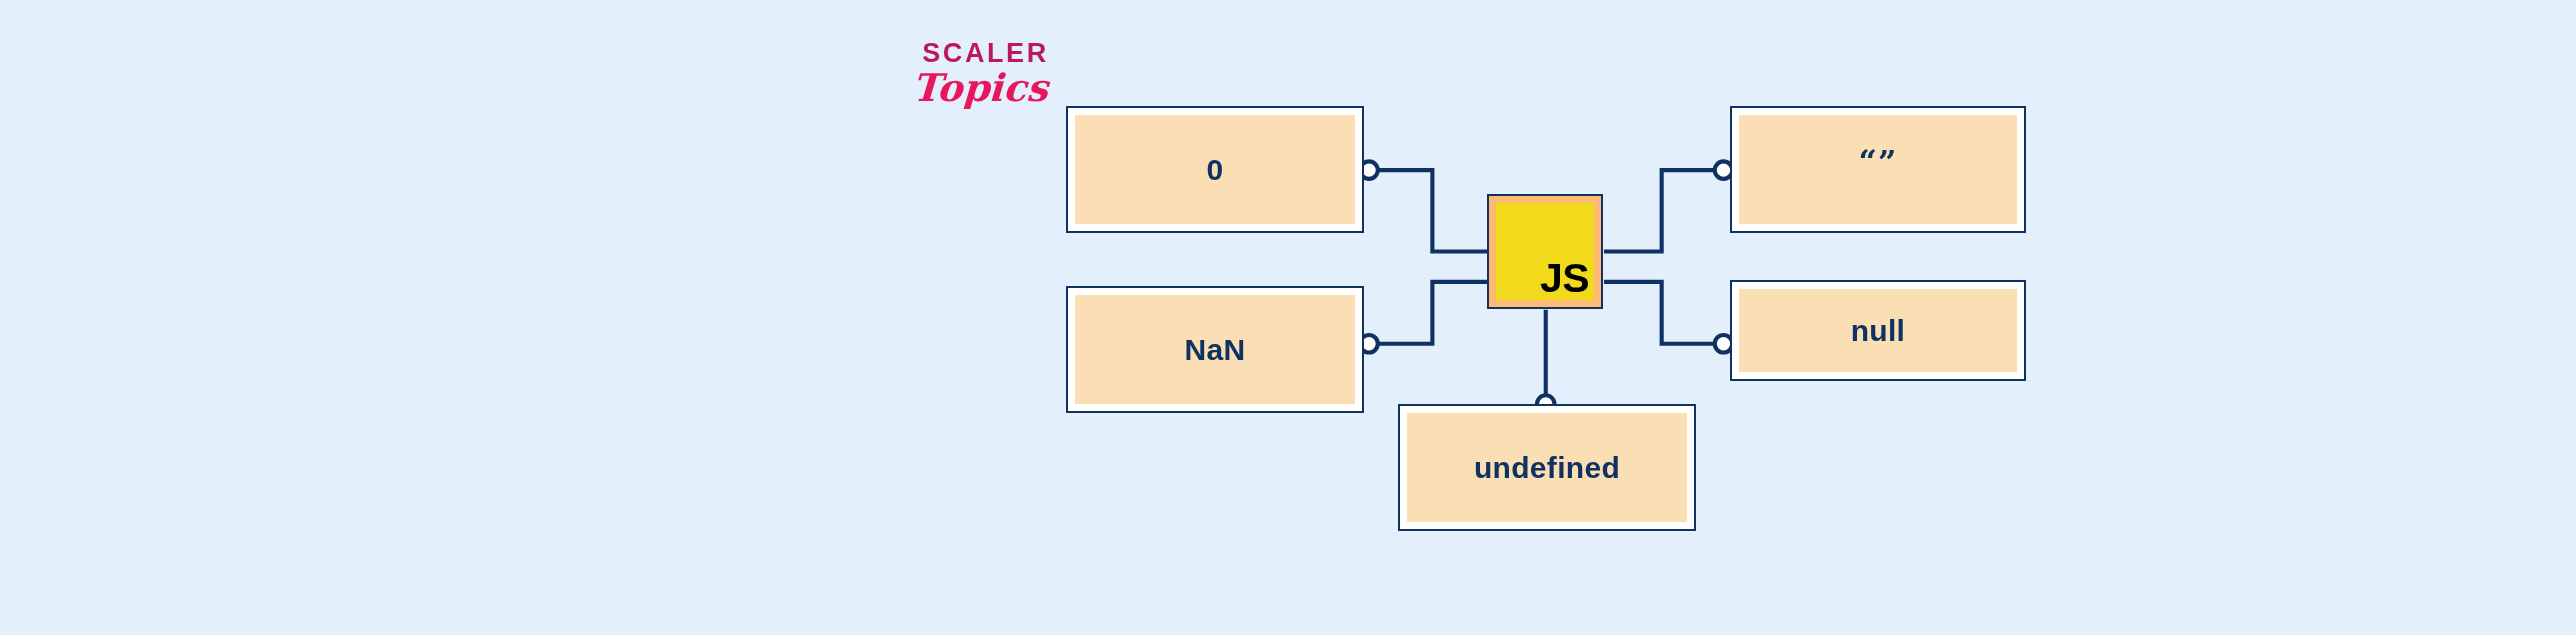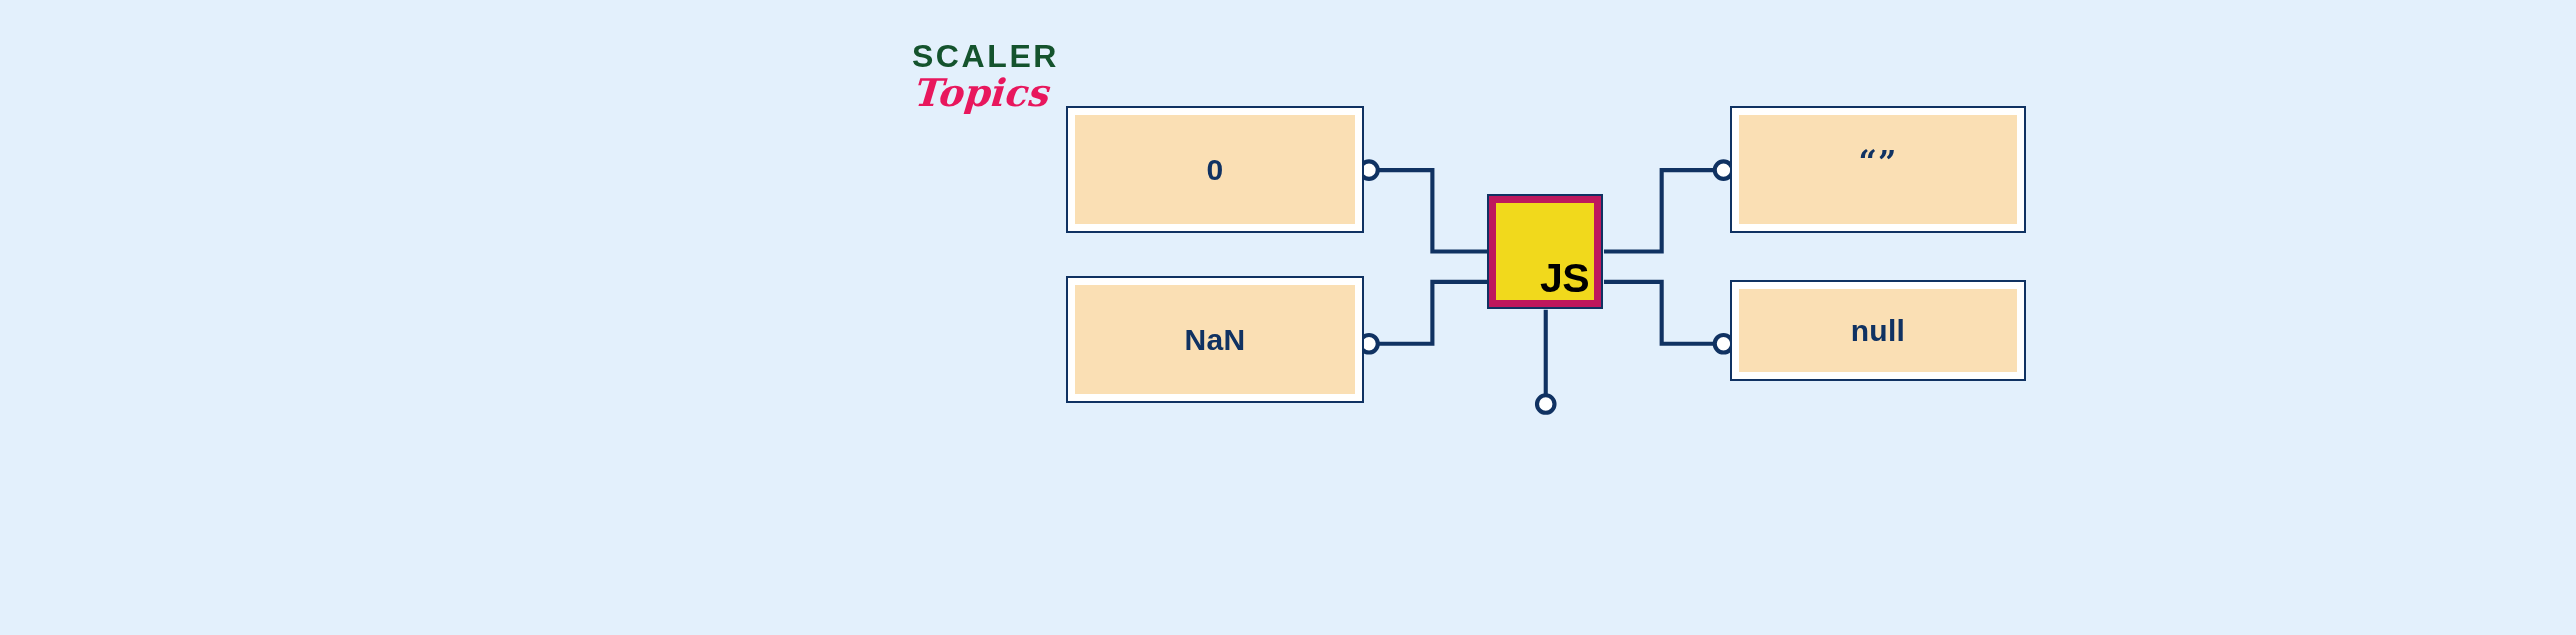--- a/index.html
+++ b/index.html
@@ -26,23 +26,23 @@
     position: absolute;
     left: 903px;
     top: 40px;
     width: 165px;
     height: 98px;
     user-select: none;
   }
   #logo .logo-scaler {
     font-family: "Liberation Sans", sans-serif;
     font-weight: 700;
-    font-size: 32px;
+    font-size: 27px;
     letter-spacing: 2.6px;
-    color: #14532d;
+    color: #be185d;
     line-height: 1;
     text-align: center;
     white-space: nowrap;
   }
   #logo .logo-topics {
     font-family: "DejaVu Serif", serif;
     font-style: italic;
     font-weight: 700;
     font-size: 38px;
     color: #e8175d;
@@ -96,34 +96,34 @@
     font-family: "DejaVu Serif", serif;
     font-size: 32px;
     letter-spacing: 1px;
     position: relative;
     top: -7.2px;
   }
 
   
   #node-zero      { left: 1066px; top: 106px;  width: 298px; height: 127px; }
   #node-emptystr  { left: 1730px; top: 106px;  width: 296px; height: 127px; }
-  #node-nan       { left: 1066px; top: 276px;  width: 298px; height: 127px; }
+  #node-nan       { left: 1066px; top: 286px;  width: 298px; height: 127px; }
   #node-null      { left: 1730px; top: 280px;  width: 296px; height: 101px; }
   #node-undefined { left: 1398px; top: 404px;  width: 298px; height: 127px; }
 
   
   #node-js {
     position: absolute;
     left: 1487px;
     top: 194px;
     width: 116px;
     height: 115px;
     box-sizing: border-box;
     border: 2.6px solid #103262;
-    background: #be185d;
+    background: #fdba74;
     padding: 6.7px;
     text-align: center;
   }
   #node-js .js-square {
     width: 100%;
     height: 100%;
     background: #f1d91c;
     position: relative;
   }
   #node-js .js-text {
@@ -187,20 +187,25 @@
       <span class="label">NaN</span>
     </div>
   </div>
 
   <div class="node" id="node-null">
     <div class="fill">
       <span class="label">null</span>
     </div>
   </div>
 
+  <div class="node" id="node-undefined">
+    <div class="fill">
+      <span class="label">undefined</span>
+    </div>
+  </div>
 
   <div id="node-js">
     <div class="js-square">
       <span class="js-text">JS</span>
     </div>
   </div>
 
 </div>
 
 

